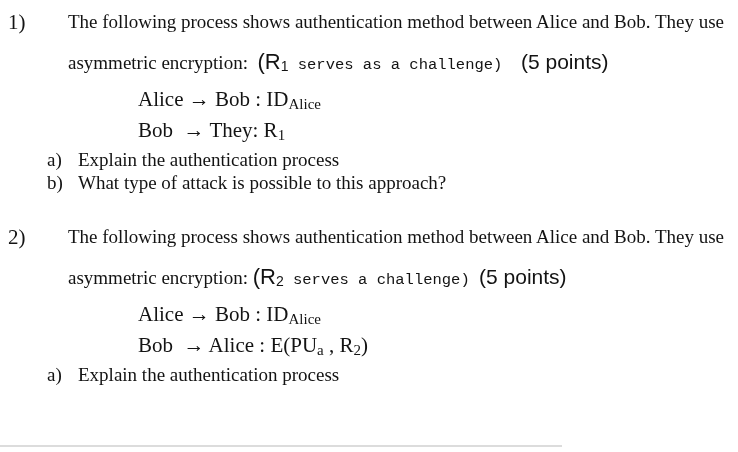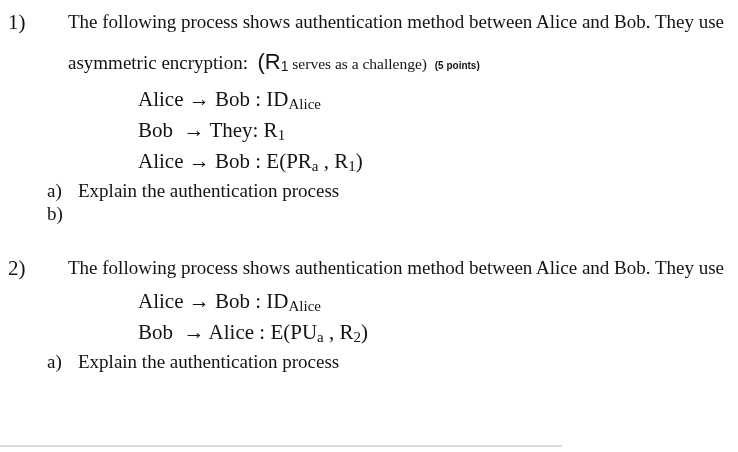--- a/index.html
+++ b/index.html
@@ -24,22 +24,22 @@
   }
   .q-lines { flex: 1 1 auto; min-width: 0; }
   .q-line {
     font-size: 19px;
     line-height: 40px;
     white-space: pre;
     margin-left: 28px;
   }
   .sans-R  { font-family: "Liberation Sans", sans-serif; font-size: 22px; }
   .sans-Rsub { font-family: "Liberation Sans", sans-serif; font-size: 14px; vertical-align: -2px; }
-  .sans-rest { font-family: Liberation Serif, serif; font-size: 15.5px; }
-  .sans-points { font-family: "Liberation Sans", sans-serif; font-size: 10px; font-weight: bold; }
+  .sans-rest { font-family: Liberation Mono, monospace; font-size: 15.5px; }
+  .sans-points { font-family: "Liberation Sans", sans-serif; font-size: 21px; font-weight: normal; }
   .protocol { margin-left: 130px; }
   .p-line {
     font-size: 21px;
     line-height: 26px;
     white-space: pre;
   }
   .p-line .sub { font-size: 15px; vertical-align: -3px; }
   .parts { margin-left: 39px; }
   .part { display: flex; font-size: 19px; line-height: 23px; }
   .part-label { flex: 0 0 31px; width: 31px; white-space: pre; }
@@ -63,38 +63,39 @@
     <div class="q-head">
       <div class="q-num">1)</div>
       <div class="q-lines">
         <div class="q-line">The following process shows authentication method between Alice and Bob. They use</div>
         <div class="q-line"><span>asymmetric encryption:  </span><span class="sans-R">(R</span><span class="sans-Rsub">1</span><span class="sans-rest"> serves as a challenge)  </span><span class="sans-points">(5 points)</span></div>
       </div>
     </div>
     <div class="protocol">
       <div class="p-line"><span>Alice → Bob : ID</span><span class="sub">Alice</span><span></span><span class="sub"></span><span></span></div>
       <div class="p-line"><span>Bob  → They: R</span><span class="sub">1</span><span></span><span class="sub"></span><span></span></div>
-      <div class="p-line"><span>Alice → Bob : E(PR</span><span class="sub">a</span><span> , R</span><span class="sub">1</span><span>)</span></div>
     </div>
     <div class="parts">
       <div class="part">
         <span class="part-label">a)</span>
           <span class="part-text">Explain the authentication process</span>
       </div>
       <div class="part">
         <span class="part-label">b)</span>
+          <span class="part-text">What type of attack is possible to this approach?</span>
       </div>
     </div>
   </section>
 
   <section class="q2">
     <div class="q-head">
       <div class="q-num">2)</div>
       <div class="q-lines">
         <div class="q-line">The following process shows authentication method between Alice and Bob. They use</div>
+        <div class="q-line"><span>asymmetric encryption: </span><span class="sans-R">(R</span><span class="sans-Rsub">2</span><span class="sans-rest"> serves a challenge) </span><span class="sans-points">(5 points)</span></div>
       </div>
     </div>
     <div class="protocol">
       <div class="p-line"><span>Alice → Bob : ID</span><span class="sub">Alice</span><span></span><span class="sub"></span><span></span></div>
       <div class="p-line"><span>Bob  → Alice : E(PU</span><span class="sub">a</span><span> , R</span><span class="sub">2</span><span>)</span></div>
     </div>
     <div class="parts">
       <div class="part">
         <span class="part-label">a)</span>
           <span class="part-text">Explain the authentication process</span>

